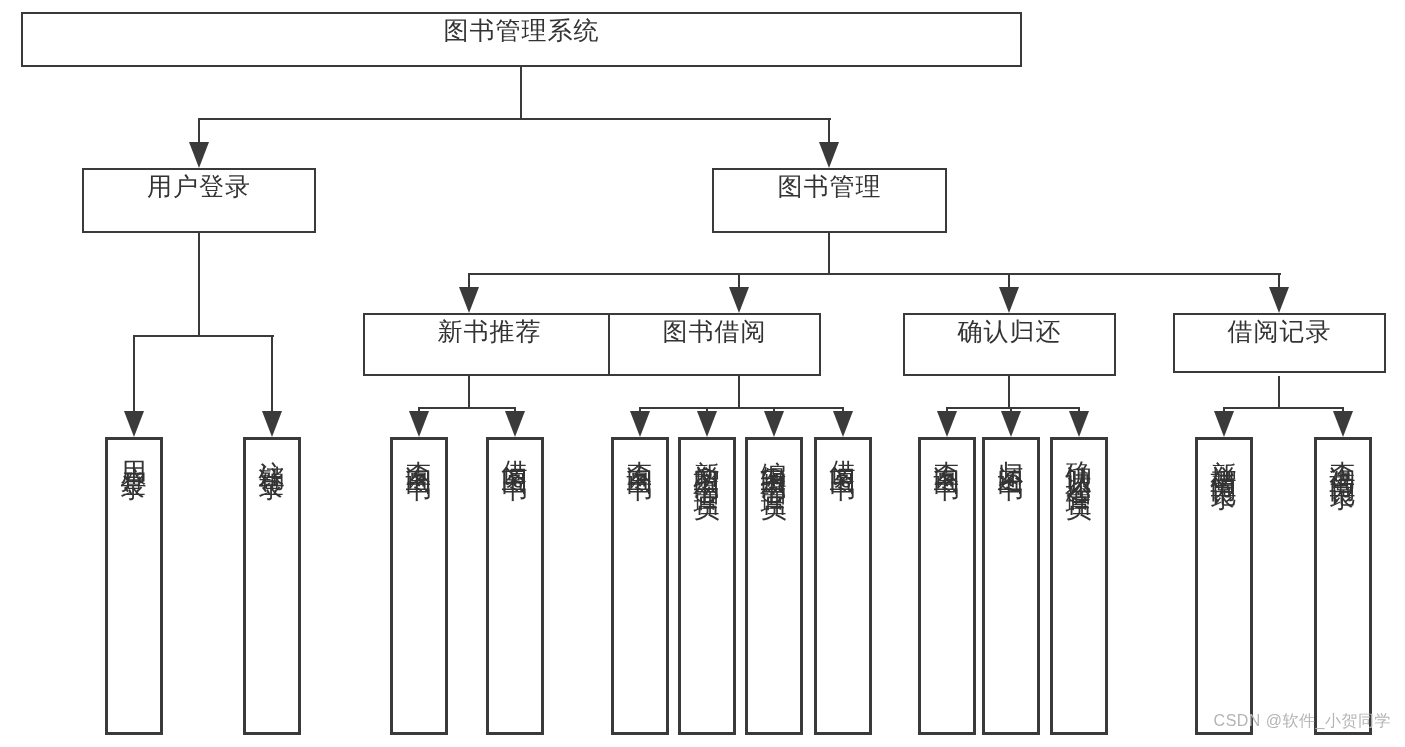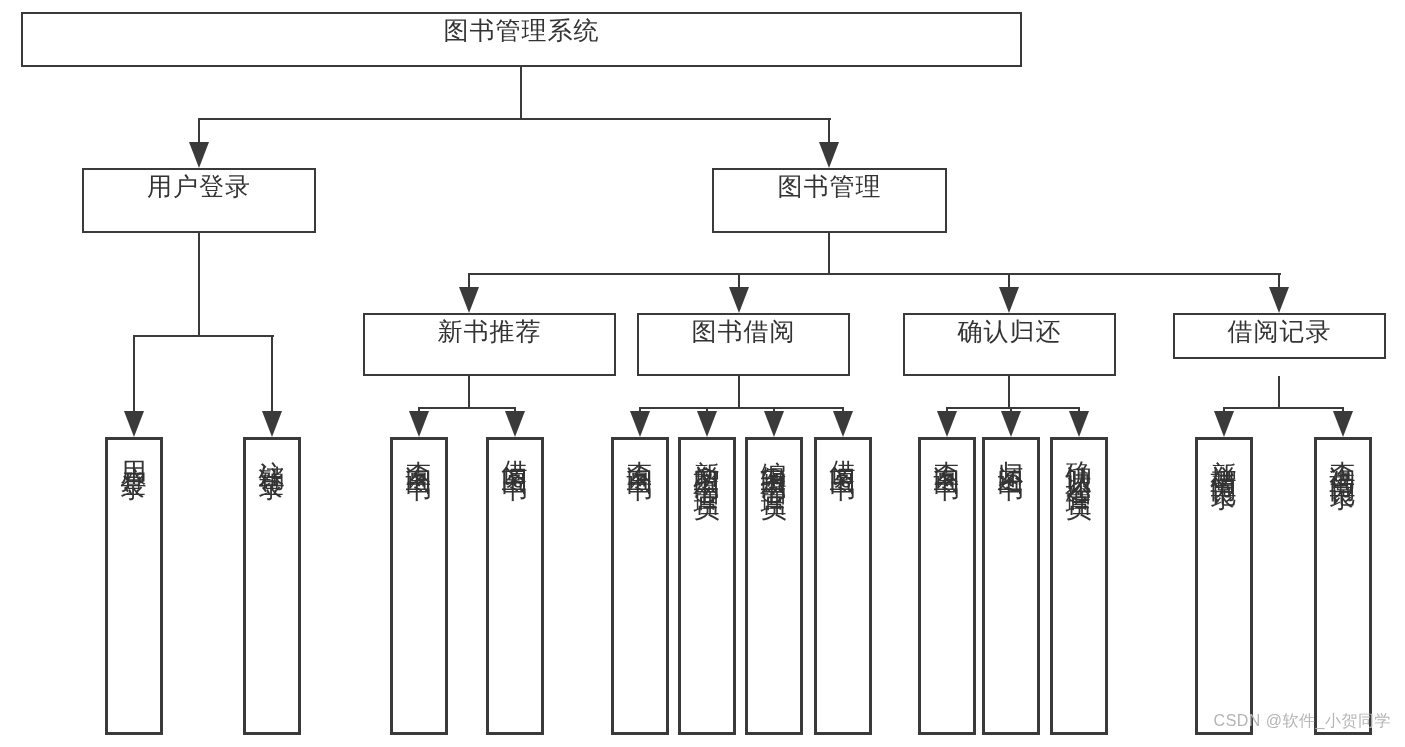--- a/index.html
+++ b/index.html
@@ -76,27 +76,27 @@
   <div class="line" style="left:738px;top:273px;width:2px;height:16px"></div>
   <div class="arrow" style="left:729px;top:287px"></div>
   <div class="line" style="left:1008px;top:273px;width:2px;height:16px"></div>
   <div class="arrow" style="left:999px;top:287px"></div>
   <div class="line" style="left:1278px;top:273px;width:2px;height:16px"></div>
   <div class="arrow" style="left:1269px;top:287px"></div>
 
   <div class="box" style="left:363px;top:313px;width:253px;height:63px">
     <span class="hlabel">新书推荐</span>
   </div>
-  <div class="box" style="left:637px;top:313px;width:213px;height:63px">
+  <div class="box" style="left:608px;top:313px;width:213px;height:63px">
     <span class="hlabel">图书借阅</span>
   </div>
   <div class="box" style="left:903px;top:313px;width:213px;height:63px">
     <span class="hlabel">确认归还</span>
   </div>
-  <div class="box" style="left:1173px;top:313px;width:213px;height:46px">
+  <div class="box" style="left:1173px;top:313px;width:213px;height:60px">
     <span class="hlabel">借阅记录</span>
   </div>
 
   <div class="line" style="left:468px;top:376px;width:2px;height:33px"></div>
   <div class="line" style="left:418px;top:407px;width:98px;height:2px"></div>
   <div class="line" style="left:418px;top:407px;width:2px;height:6px"></div>
   <div class="arrow" style="left:409px;top:411px"></div>
   <div class="line" style="left:514px;top:407px;width:2px;height:6px"></div>
   <div class="arrow" style="left:505px;top:411px"></div>
 

